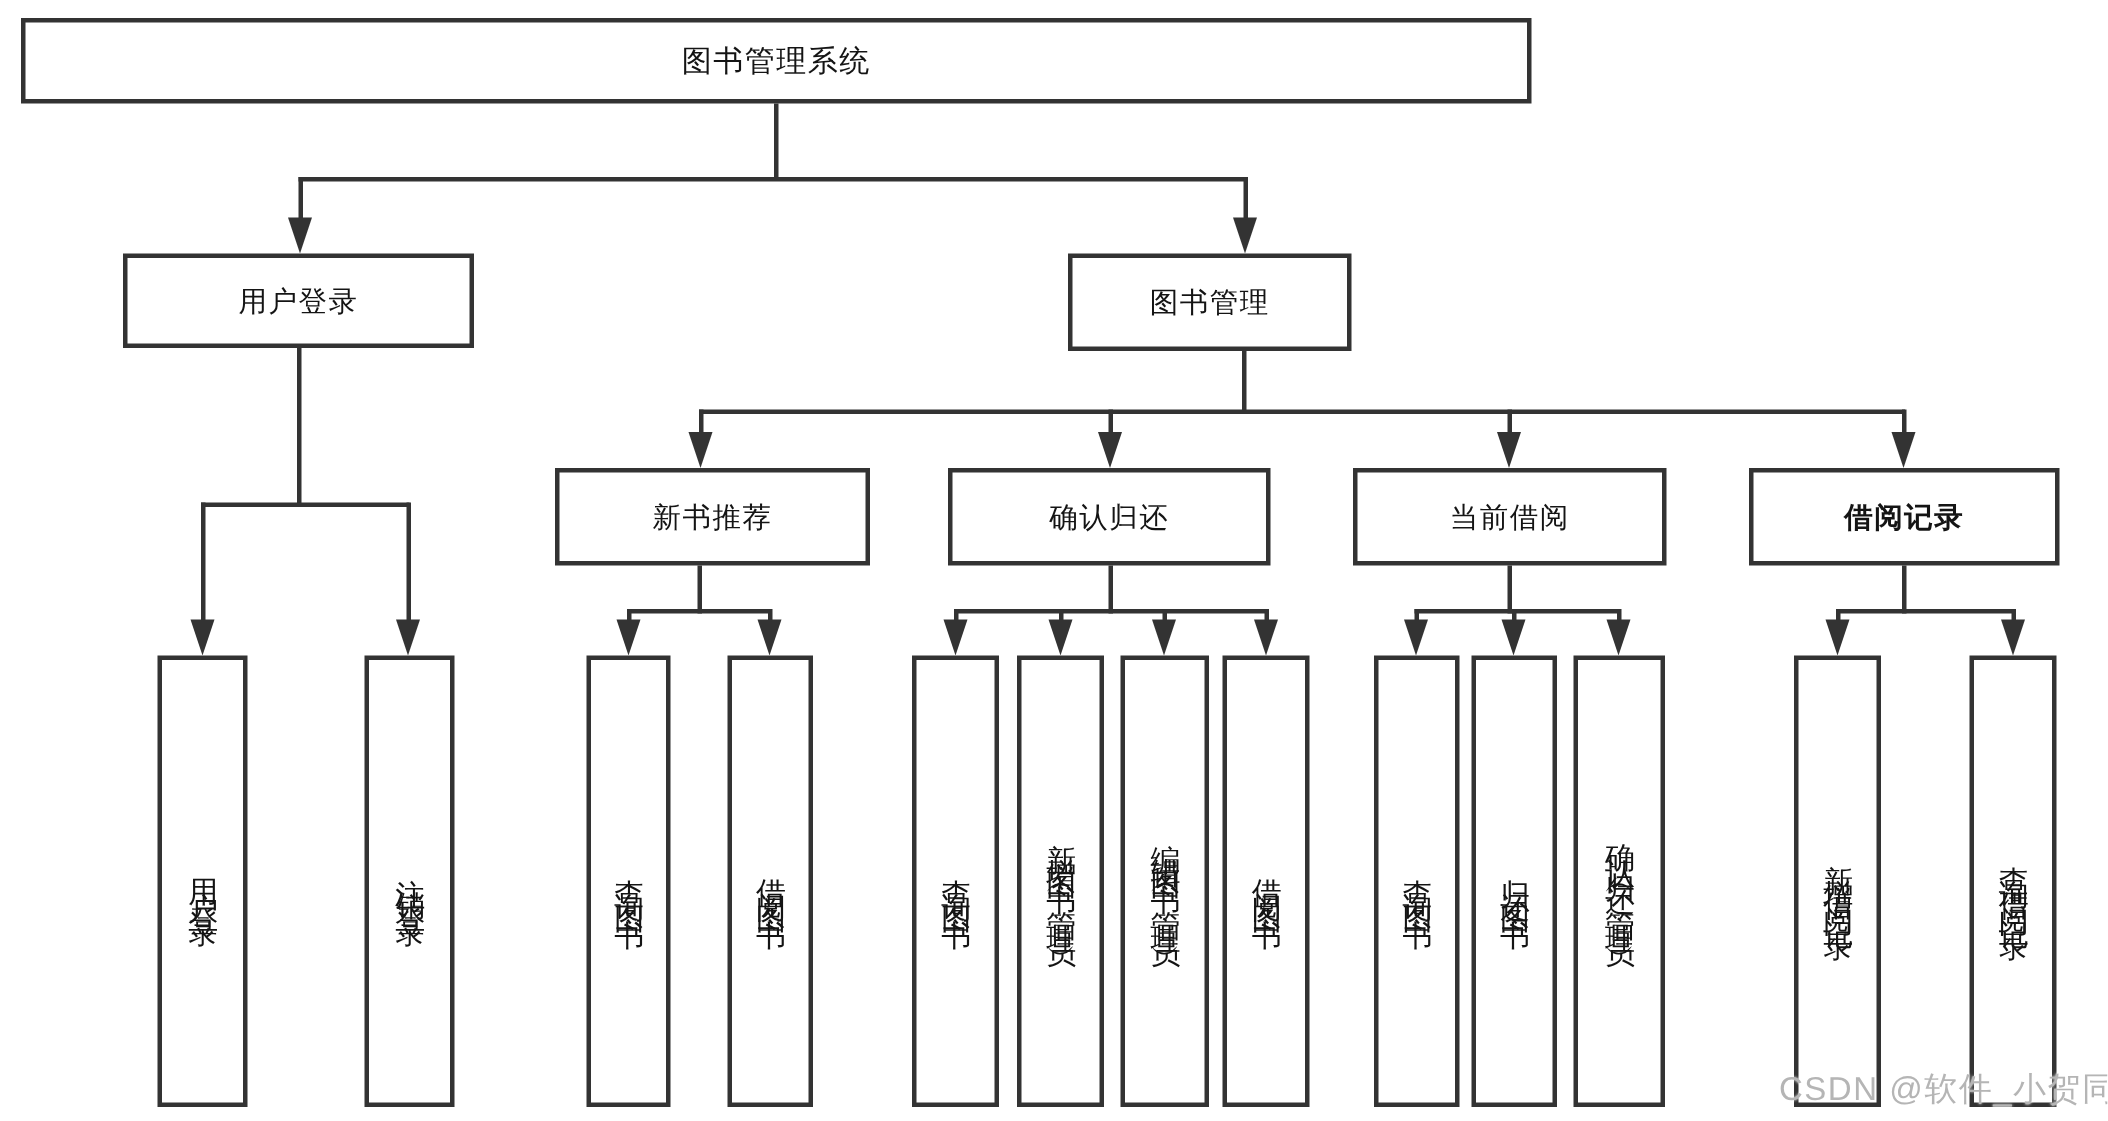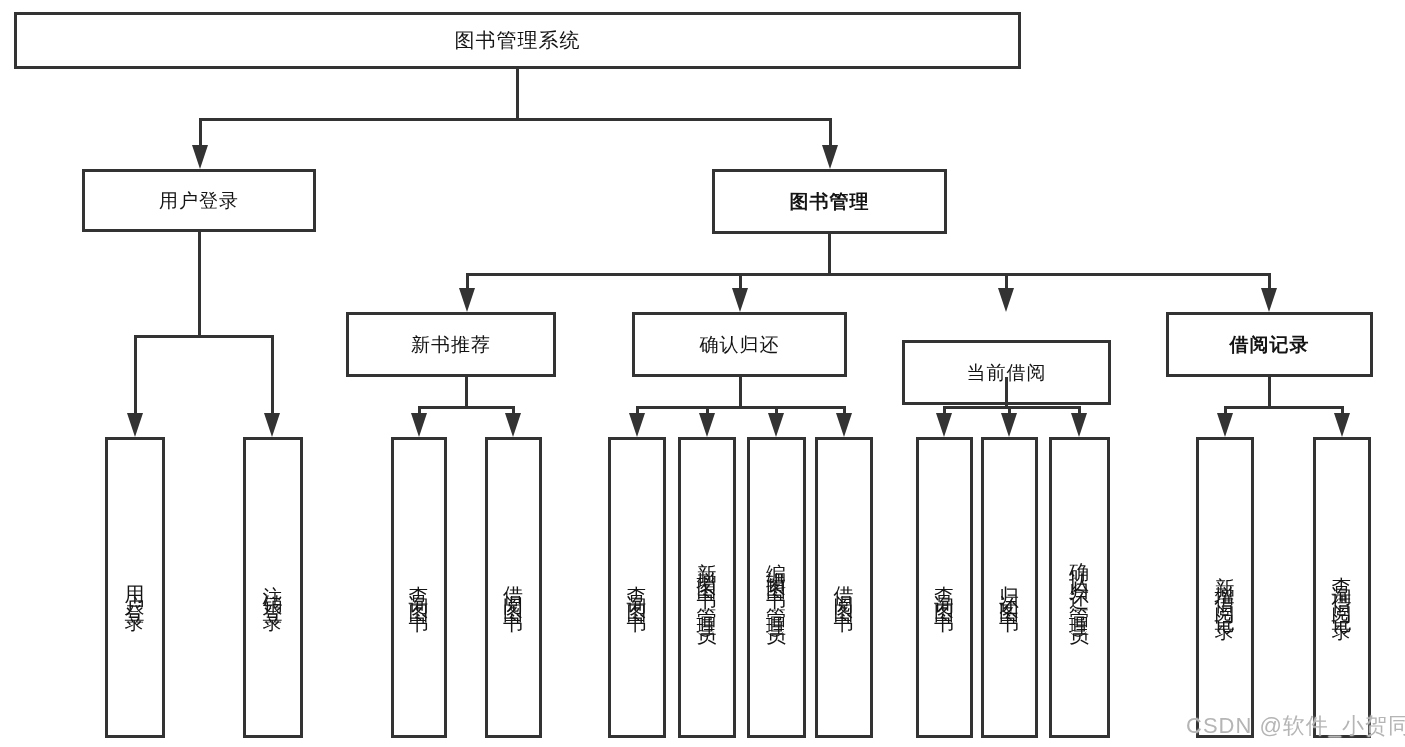--- a/index.html
+++ b/index.html
@@ -65,43 +65,43 @@
   <div class="box hbox root" style="left:14px;top:12px;width:1007px;height:57px;">图书管理系统</div>
 
   <div class="vl" style="left:516px;top:69px;height:49px;"></div>
   <div class="hl" style="left:199px;top:118px;width:633px;"></div>
   <div class="vl" style="left:199px;top:118px;height:28px;"></div>
   <div class="ah" style="left:192px;top:145px;"></div>
   <div class="vl" style="left:829px;top:118px;height:28px;"></div>
   <div class="ah" style="left:822px;top:145px;"></div>
 
   <div class="box hbox" style="left:82px;top:169px;width:234px;height:63px;">用户登录</div>
-  <div class="box hbox" style="left:712px;top:169px;width:235px;height:65px;font-weight:bold;">图书管理</div>
+  <div class="box hbox" style="left:712px;top:169px;width:189px;height:65px;">图书管理</div>
 
   <div class="vl" style="left:198px;top:232px;height:104px;"></div>
   <div class="hl" style="left:134px;top:335px;width:139px;"></div>
   <div class="vl" style="left:134px;top:335px;height:80px;"></div>
   <div class="ah" style="left:127px;top:413px;"></div>
   <div class="vl" style="left:271px;top:335px;height:80px;"></div>
   <div class="ah" style="left:264px;top:413px;"></div>
 
   <div class="vl" style="left:828px;top:234px;height:40px;"></div>
   <div class="hl" style="left:466px;top:273px;width:804px;"></div>
   <div class="vl" style="left:466px;top:273px;height:16px;"></div>
   <div class="ah" style="left:459px;top:288px;"></div>
   <div class="vl" style="left:739px;top:273px;height:16px;"></div>
   <div class="ah" style="left:732px;top:288px;"></div>
   <div class="vl" style="left:1005px;top:273px;height:16px;"></div>
   <div class="ah" style="left:998px;top:288px;"></div>
   <div class="vl" style="left:1268px;top:273px;height:16px;"></div>
   <div class="ah" style="left:1261px;top:288px;"></div>
 
-  <div class="box hbox" style="left:346px;top:312px;width:210px;height:65px;">新书推荐</div>
+  <div class="box hbox" style="left:370px;top:312px;width:210px;height:65px;">新书推荐</div>
   <div class="box hbox" style="left:632px;top:312px;width:215px;height:65px;">确认归还</div>
-  <div class="box hbox" style="left:902px;top:312px;width:209px;height:65px;margin-top:28px;">当前借阅</div>
+  <div class="box hbox" style="left:902px;top:312px;width:209px;height:65px;">当前借阅</div>
   <div class="box hbox" style="left:1166px;top:312px;width:207px;height:65px;font-weight:bold;">借阅记录</div>
 
   <div class="vl" style="left:465px;top:377px;height:32px;"></div>
   <div class="hl" style="left:418px;top:406px;width:96px;"></div>
   <div class="vl" style="left:418px;top:406px;height:8px;"></div>
   <div class="ah" style="left:411px;top:413px;"></div>
   <div class="vl" style="left:512px;top:406px;height:8px;"></div>
   <div class="ah" style="left:505px;top:413px;"></div>
 
   <div class="vl" style="left:739px;top:377px;height:32px;"></div>

